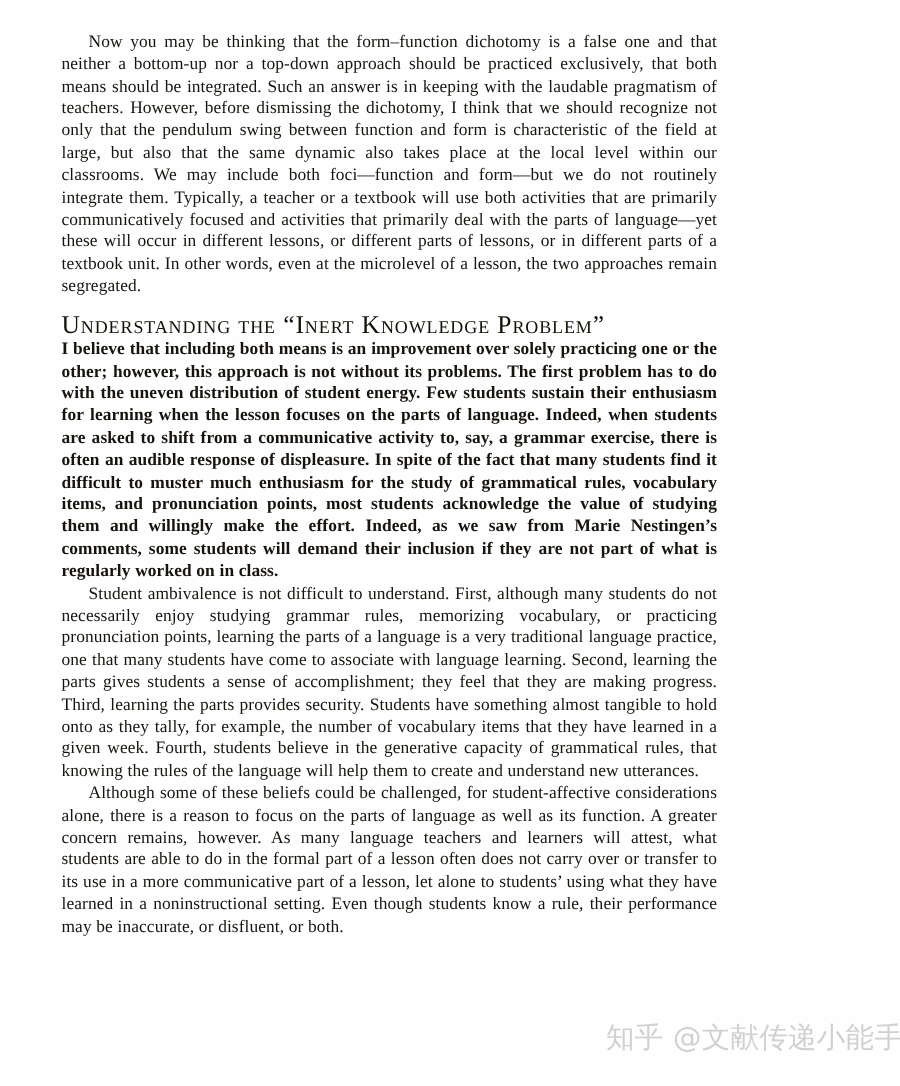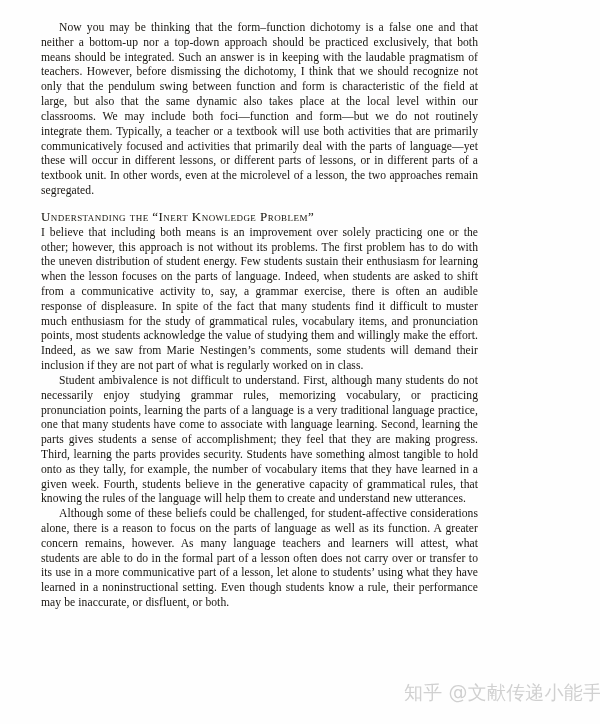--- a/index.html
+++ b/index.html
@@ -40,26 +40,27 @@
     line-height: 14.82px;
     letter-spacing: 0.005em;
     text-indent: 18px;
     word-spacing: 0.01em;
     color: #17140f;
     -webkit-font-smoothing: antialiased;
   }
 
   p.body-para.no-indent {
     text-indent: 0;
+    font-weight: bold;
   }
 
   h2.section-heading {
     margin: 0;
     padding: 0;
-    font-size: 13px;
+    font-size: 17px;
     line-height: 16px;
     font-weight: normal;
     font-variant: small-caps;
     letter-spacing: 0.035em;
     color: #141109;
     text-align: left;
     white-space: nowrap;
   }
 
   .spacer-before-heading {

